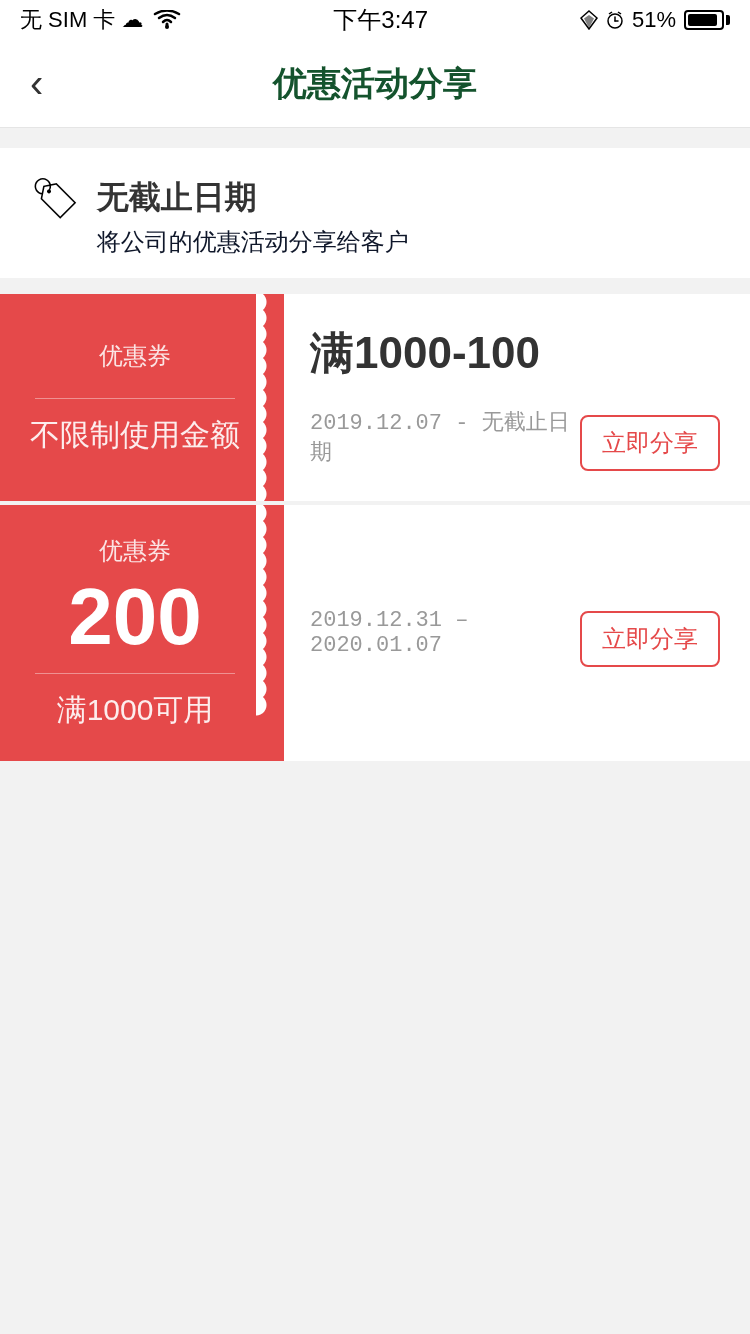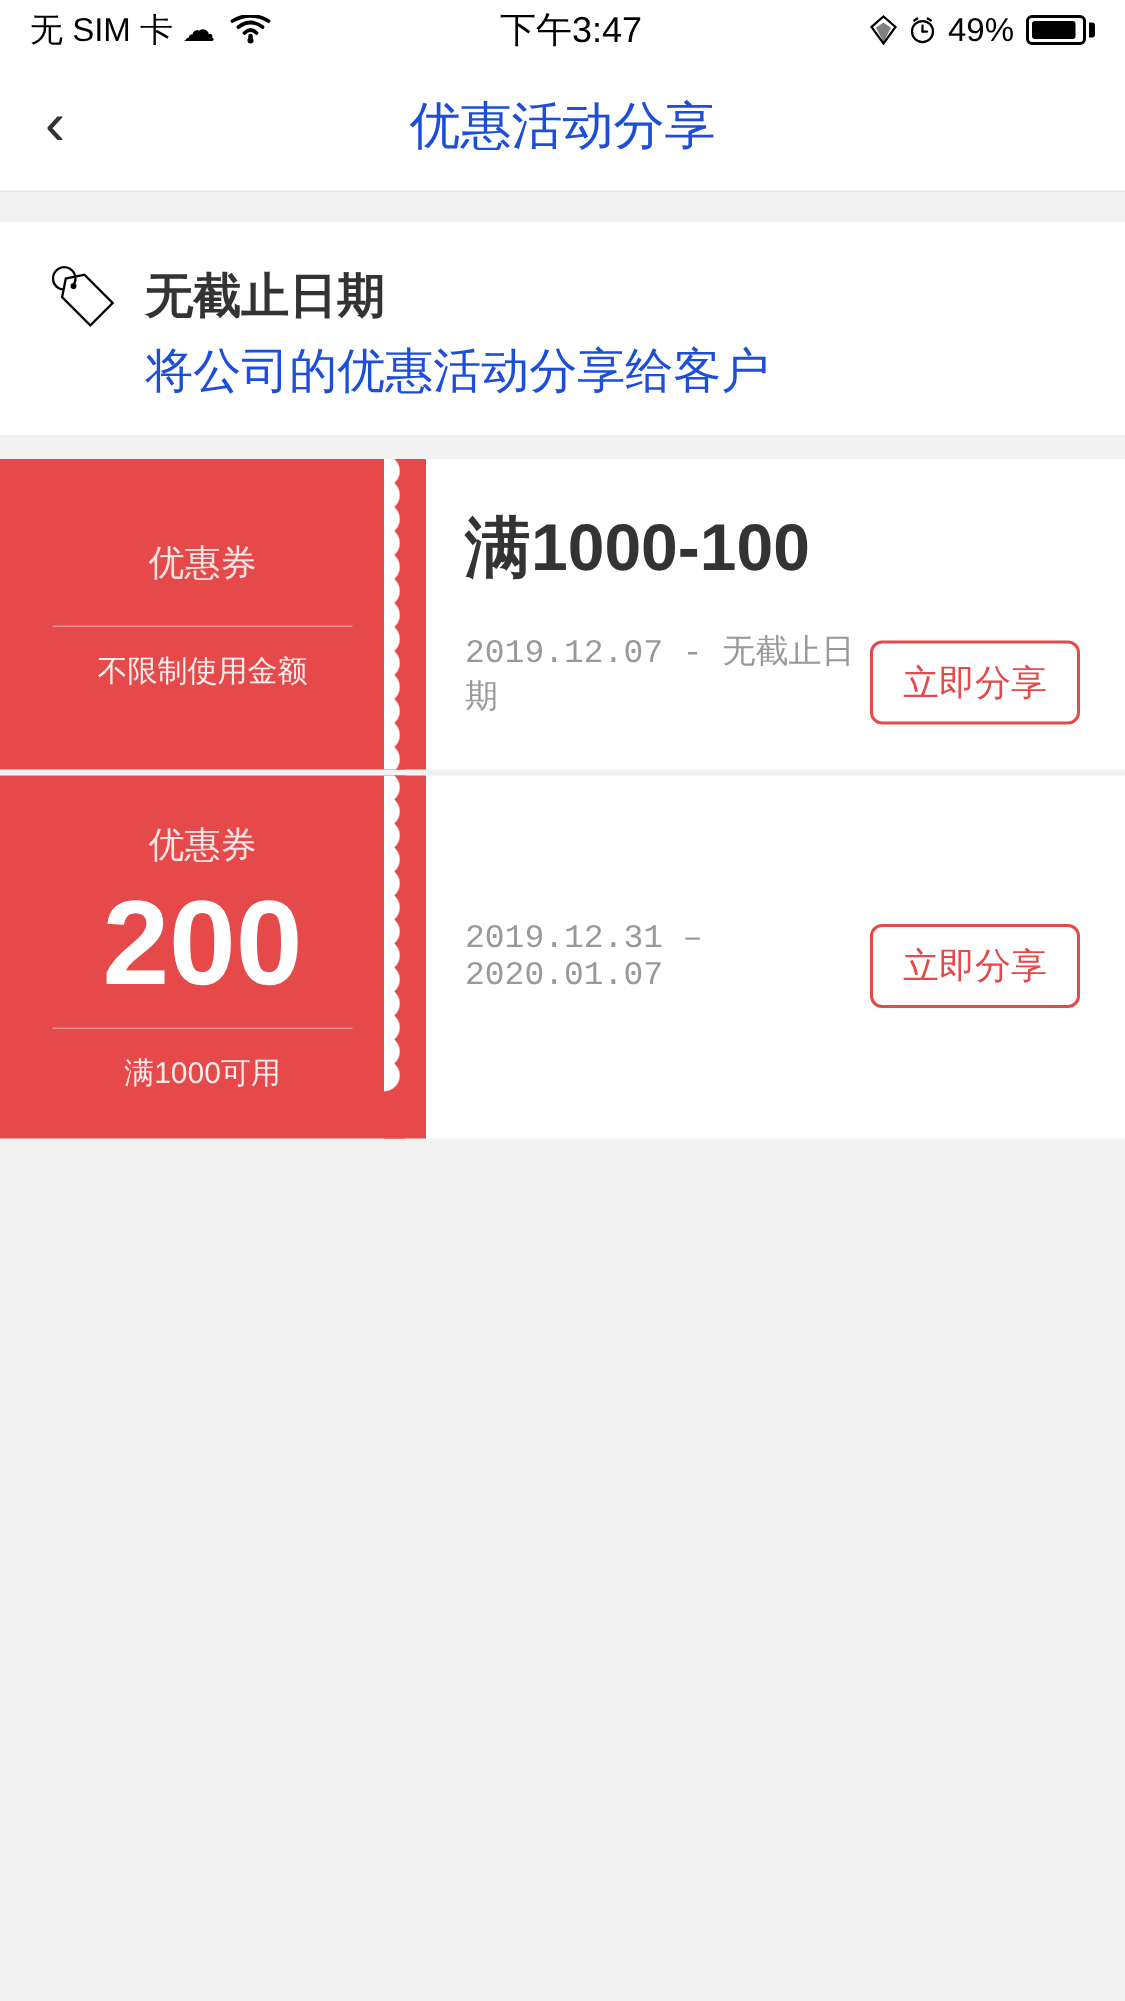--- a/index.html
+++ b/index.html
@@ -56,22 +56,22 @@
     }
     .nav-back {
       position: absolute;
       left: 30px;
       font-size: 40px;
       color: #333;
       cursor: pointer;
     }
     .nav-title {
       font-size: 34px;
-      font-weight: 400;
-      color: #1d4ed8;
+      font-weight: 700;
+      color: #14532d;
     }
 
     
     .section-header {
       background: #fff;
       padding: 28px 30px 20px 30px;
       display: flex;
       align-items: flex-start;
       gap: 16px;
       margin-top: 20px;
@@ -80,22 +80,22 @@
       font-size: 40px;
       line-height: 1;
       margin-top: 2px;
     }
     .section-text .section-title {
       font-size: 32px;
       font-weight: 600;
       color: #333;
     }
     .section-text .section-subtitle {
-      font-size: 32px;
-      color: #1d4ed8;
+      font-size: 24px;
+      color: #0f172a;
       margin-top: 6px;
     }
 
     
     .coupon-list {
       margin-top: 16px;
       display: flex;
       flex-direction: column;
       gap: 2px;
     }
@@ -163,21 +163,21 @@
     }
 
     .coupon-divider {
       width: 200px;
       height: 1px;
       background: rgba(255,255,255,0.4);
       margin: 16px 0;
     }
 
     .coupon-condition {
-      font-size: 20px;
+      font-size: 30px;
       color: rgba(255,255,255,0.9);
       text-align: center;
     }
 
     
     .coupon-right {
       flex: 1;
       padding: 30px 30px 30px 40px;
       display: flex;
       flex-direction: column;
@@ -267,21 +267,21 @@
       <path d="M9 5 L14 8.5 L9 18 L4 8.5 Z" fill="#000" opacity="0.5"></path>
     </svg>
 
     <svg width="18" height="20" viewBox="0 0 18 20">
       <circle cx="9" cy="11" r="7" stroke="#000" stroke-width="1.5" fill="none"></circle>
       <line x1="9" y1="11" x2="9" y2="7" stroke="#000" stroke-width="1.5" stroke-linecap="round"></line>
       <line x1="9" y1="11" x2="12" y2="11" stroke="#000" stroke-width="1.5" stroke-linecap="round"></line>
       <line x1="3" y1="4" x2="6" y2="2" stroke="#000" stroke-width="1.5"></line>
       <line x1="15" y1="4" x2="12" y2="2" stroke="#000" stroke-width="1.5"></line>
     </svg>
-    <span>49%</span>
+    <span>51%</span>
     <div class="battery">
       <div class="battery-body">
         <div class="battery-fill"></div>
       </div>
       <div class="battery-tip"></div>
     </div>
   </div>
 </div>
 
 <div class="nav-bar">

